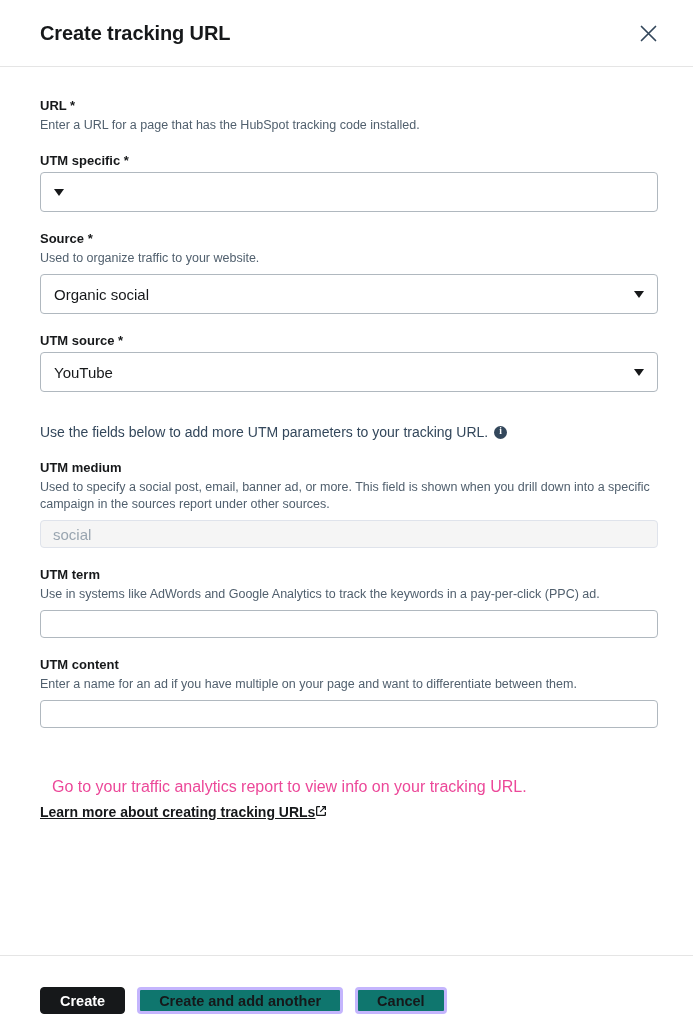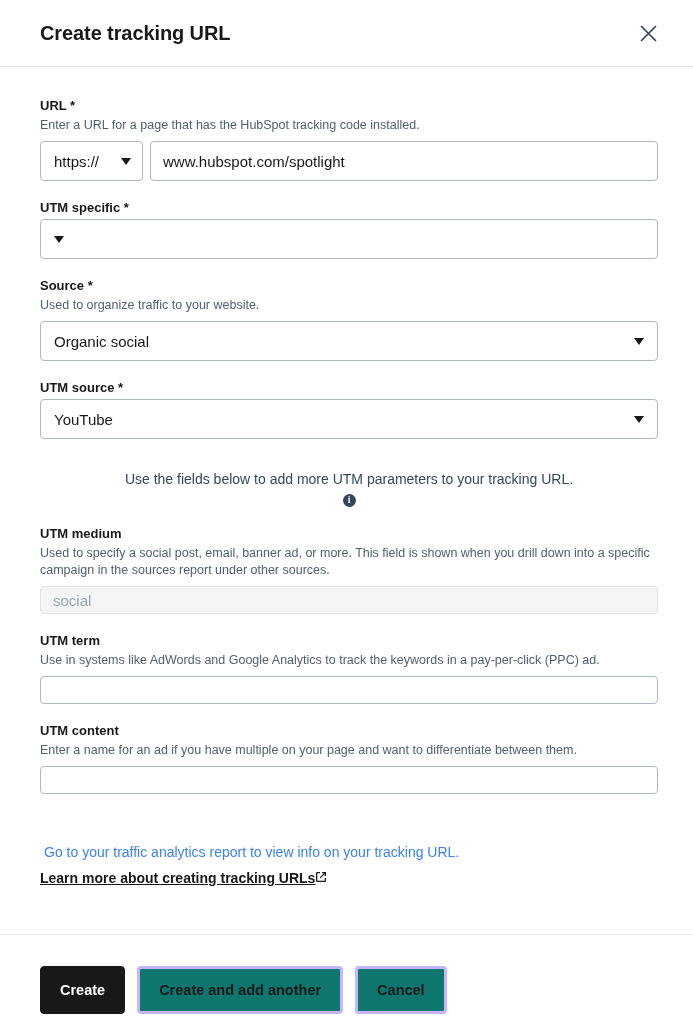--- a/index.html
+++ b/index.html
@@ -159,21 +159,20 @@
   
   .utm-intro {
     display: flex;
     align-items: center;
     gap: 6px;
     font-size: 14px;
     font-weight: normal;
     color: #33475b;
     margin: 31px 0 18px 0;
     line-height: 18px;
-    flex-direction: column;
   }
   .info-icon {
     width: 13px;
     height: 13px;
     border-radius: 50%;
     background: #33475b;
     color: #fff;
     font-size: 9.5px;
     font-weight: bold;
     display: inline-flex;
@@ -181,24 +180,24 @@
     justify-content: center;
     line-height: 1;
     font-family: "Liberation Serif", serif;
     flex: 0 0 auto;
   }
 
   .spacer-lg { height: 31px; }
 
   
   .footnote {
-    font-size: 14px;
-    color: #3b82f6;
+    font-size: 16px;
+    color: #ec4899;
     line-height: 19px;
-    margin: 0 0 7px 4px;
+    margin: 0 0 7px 12px;
   }
   .learn-link {
     font-size: 14px;
     font-weight: bold;
     color: #16181a;
     text-decoration: underline;
     display: inline-flex;
     align-items: center;
     gap: 0;
     cursor: pointer;
@@ -209,21 +208,21 @@
   .modal-footer {
     flex: 0 0 auto;
     border-top: 1px solid #e5e5e5;
     padding: 19px 40px 22px 40px;
     display: flex;
     align-items: center;
     gap: 12px;
     background: #fff;
   }
   .btn {
-    height: 48px;
+    height: 27px;
     border-radius: 4px;
     font-size: 14.5px;
     font-weight: bold;
     font-family: "Liberation Sans", sans-serif;
     padding: 0 19px;
     cursor: pointer;
     display: inline-flex;
     align-items: center;
     justify-content: center;
     margin-top: 12px;
@@ -253,27 +252,20 @@
         </svg>
       </span>
     </button>
   </div>
 
   <div class="modal-body">
 
     <div class="field-group">
       <div class="field-label">URL *</div>
       <div class="field-help">Enter a URL for a page that has the HubSpot tracking code installed.</div>
-      <div class="url-row">
-        <div class="proto-select">
-          <span>https://</span>
-          <span class="caret"></span>
-        </div>
-        <input class="url-input" type="text" value="www.hubspot.com/spotlight" style="">
-      </div>
     </div>
 
     <div class="field-group">
       <div class="field-label">UTM specific *</div>
       <div class="select-control">
         <span class="caret"></span>
       </div>
     </div>
 
     <div class="field-group">

